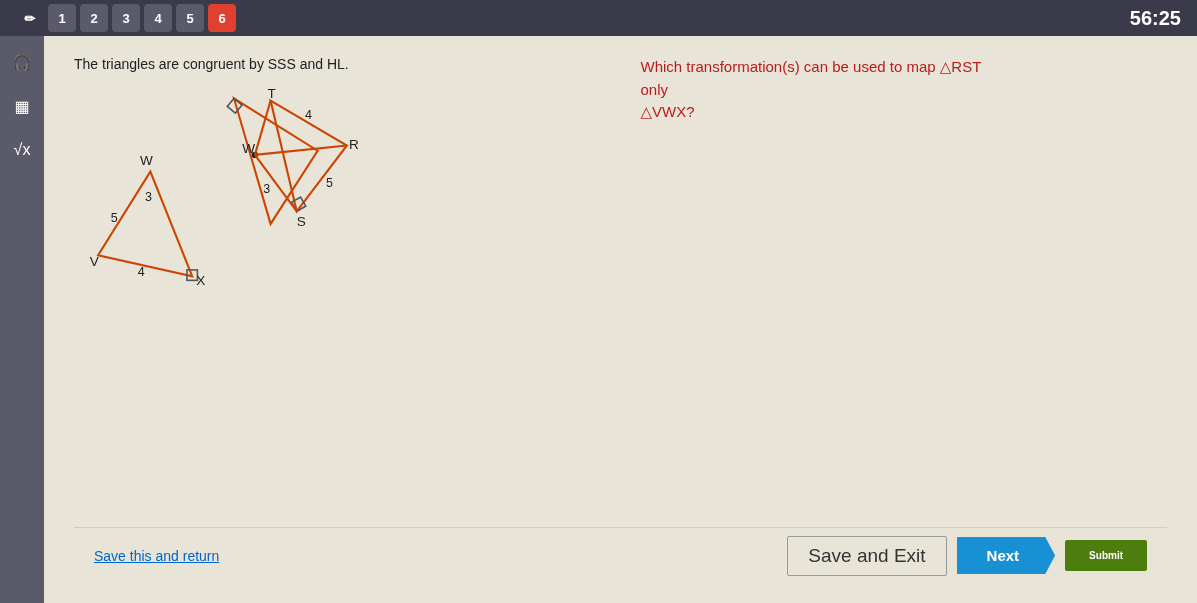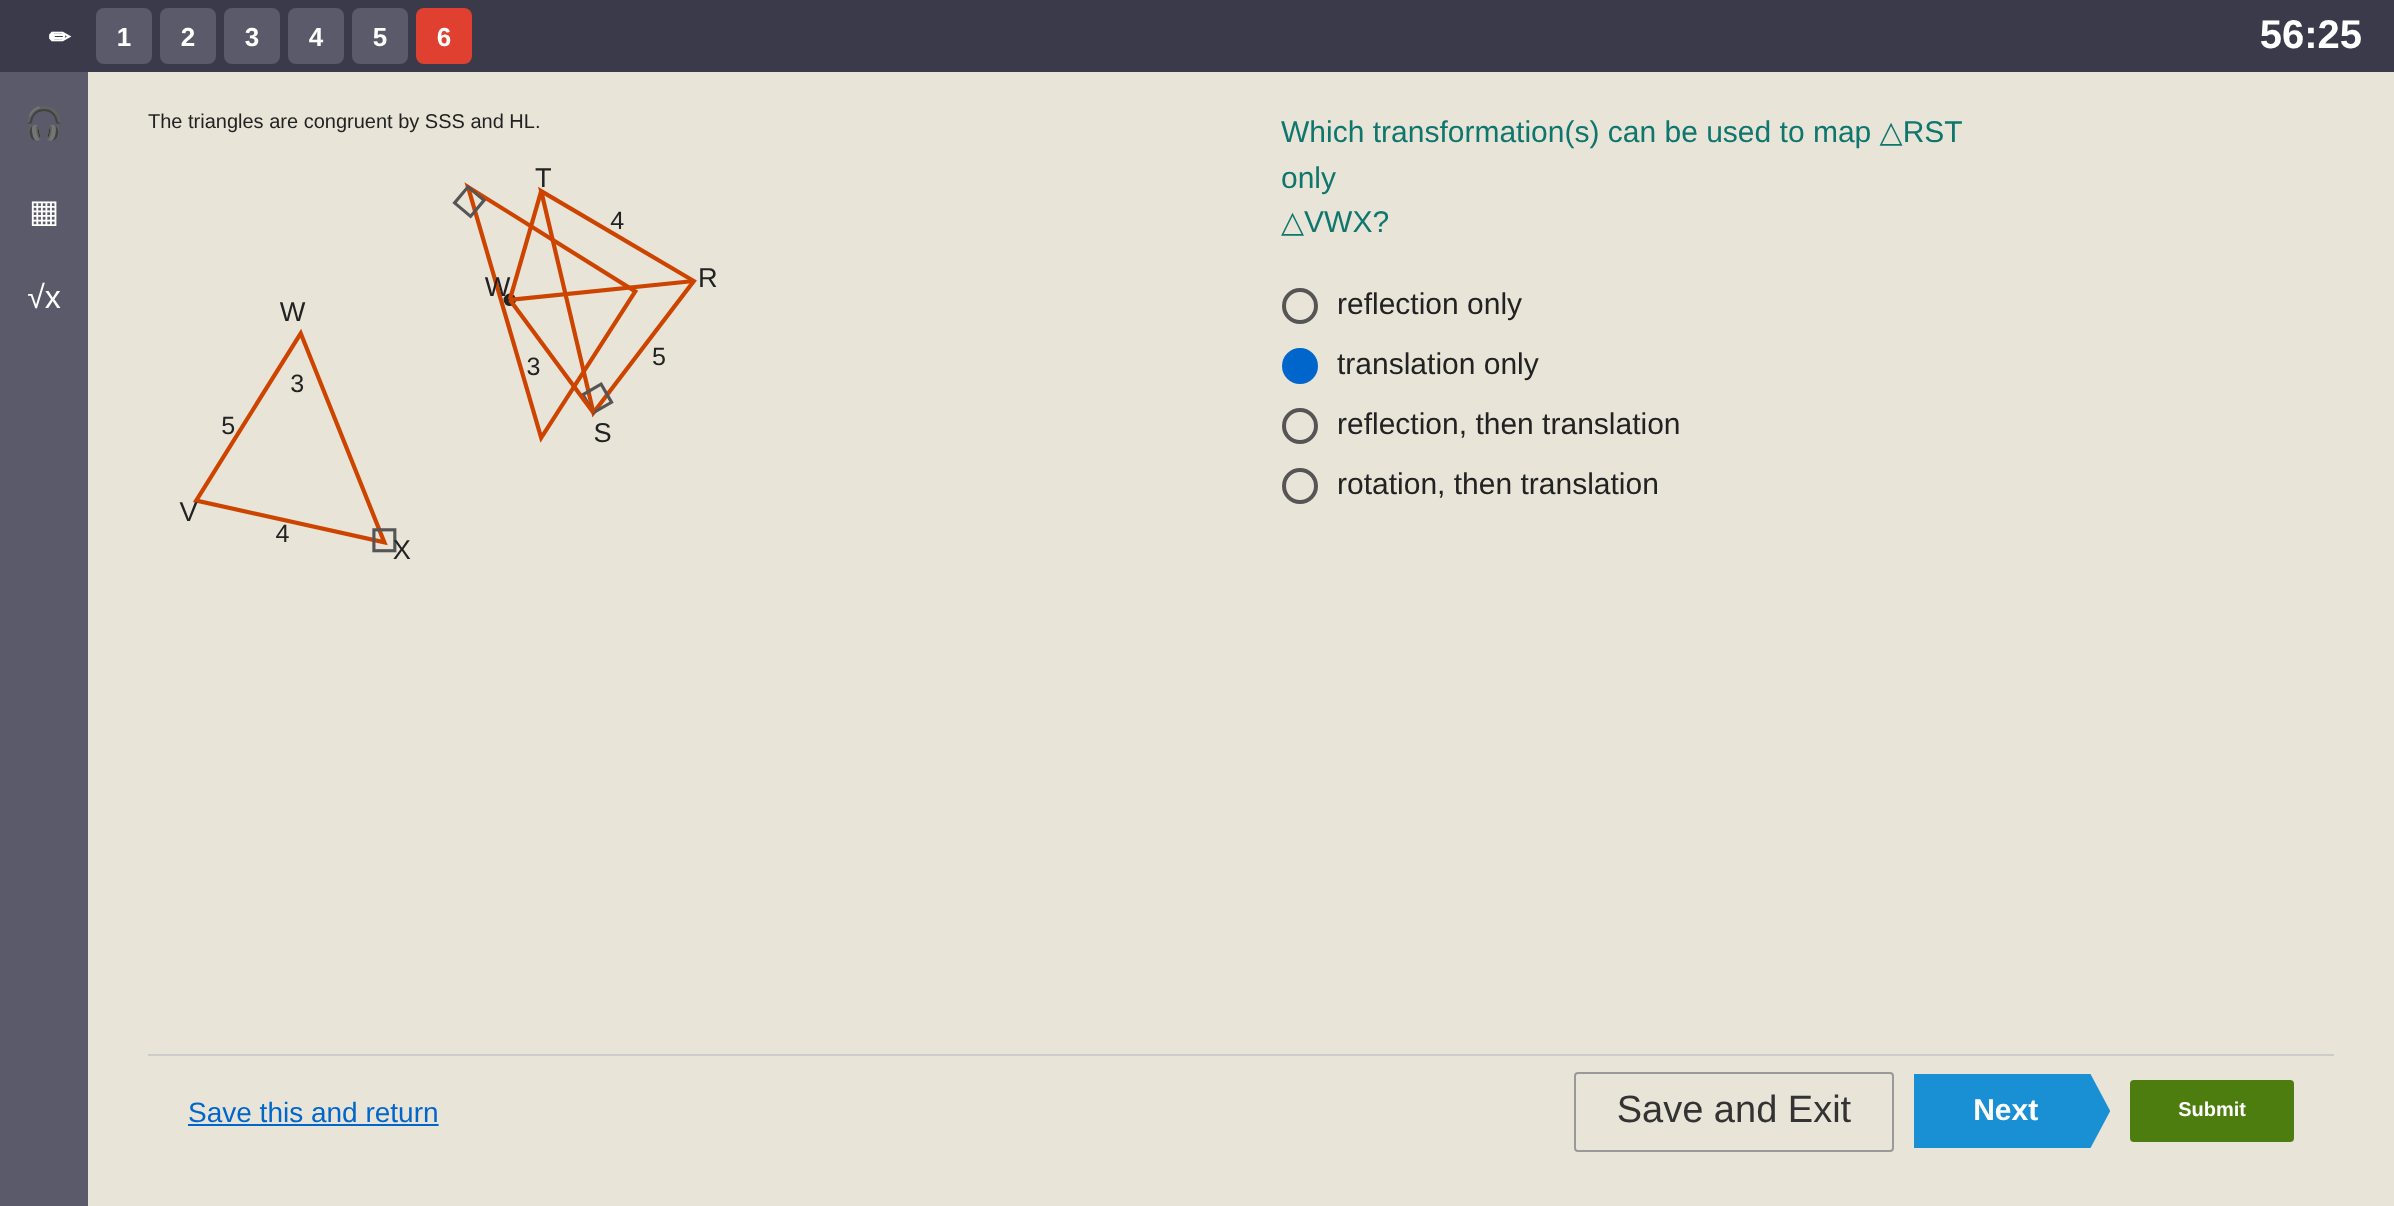--- a/index.html
+++ b/index.html
@@ -97,39 +97,38 @@
 
     .left-panel {
       flex: 1;
     }
 
     .right-panel {
       flex: 1;
     }
 
     .premise-text {
-      font-size: 10px;
+      font-size: 14px;
       color: #222;
       margin-bottom: 16px;
       font-weight: normal;
     }
 
     
     .diagram {
       width: 320px;
       height: 230px;
       position: relative;
     }
 
     
     .question-text {
       font-size: 15px;
-      color: #0f766e;
+      color: #b91c1c;
       line-height: 1.5;
-      margin-bottom: 20px;
     }
 
     
     .answer-choices {
       display: flex;
       flex-direction: column;
       gap: 12px;
     }
     .answer-choice {
       display: flex;
@@ -287,43 +286,20 @@
         </div>
       </div>
 
       <div class="right-panel">
         <div class="question-text">
           <span>Which transformation(s) can be used to map △RST</span><br>
           <span>only</span><br>
           <span>△VWX?</span>
         </div>
 
-        <div class="answer-choices">
-
-          <div class="answer-choice">
-            <div class="radio-circle"></div>
-            <span class="choice-label">reflection only</span>
-          </div>
-
-          <div class="answer-choice">
-            <div class="radio-circle selected"></div>
-            <span class="choice-label">translation only</span>
-          </div>
-
-          <div class="answer-choice">
-            <div class="radio-circle"></div>
-            <span class="choice-label">reflection, then translation</span>
-          </div>
-
-          <div class="answer-choice">
-            <div class="radio-circle"></div>
-            <span class="choice-label">rotation, then translation</span>
-          </div>
-
-        </div>
       </div>
 
     </div>
 
     <div class="bottom-bar">
       <button class="mark-return-link">Save this and return</button>
       <div class="bottom-buttons">
         <button class="save-exit-btn">Save and Exit</button>
         <button class="next-btn">Next</button>
         <button class="submit-btn">Submit</button>

